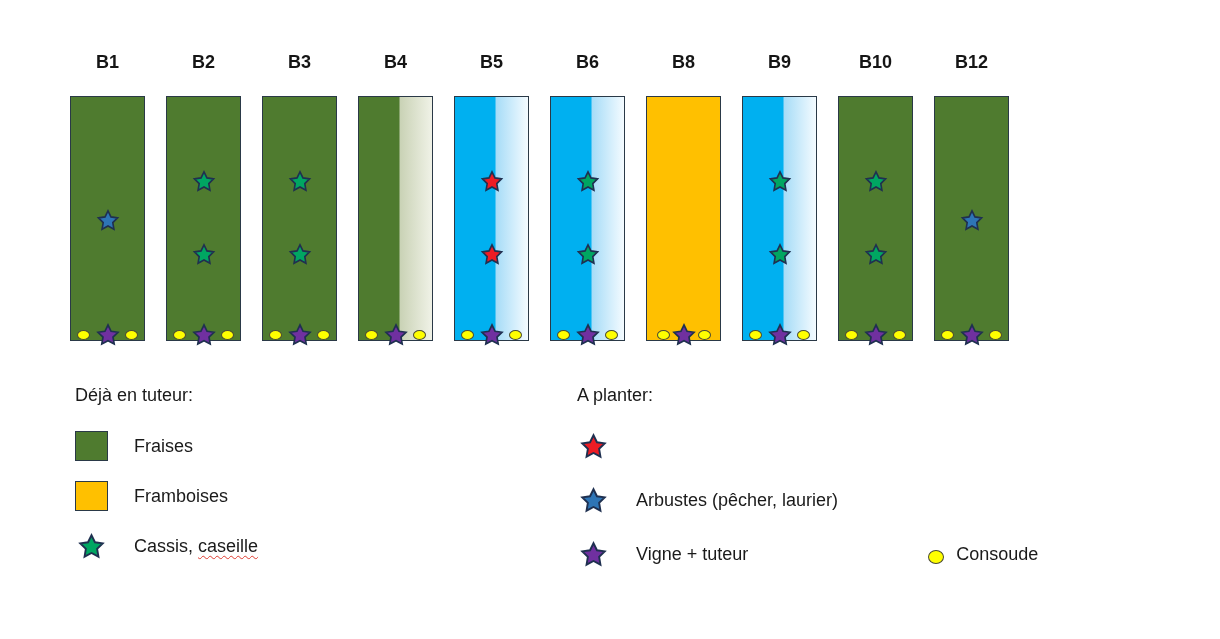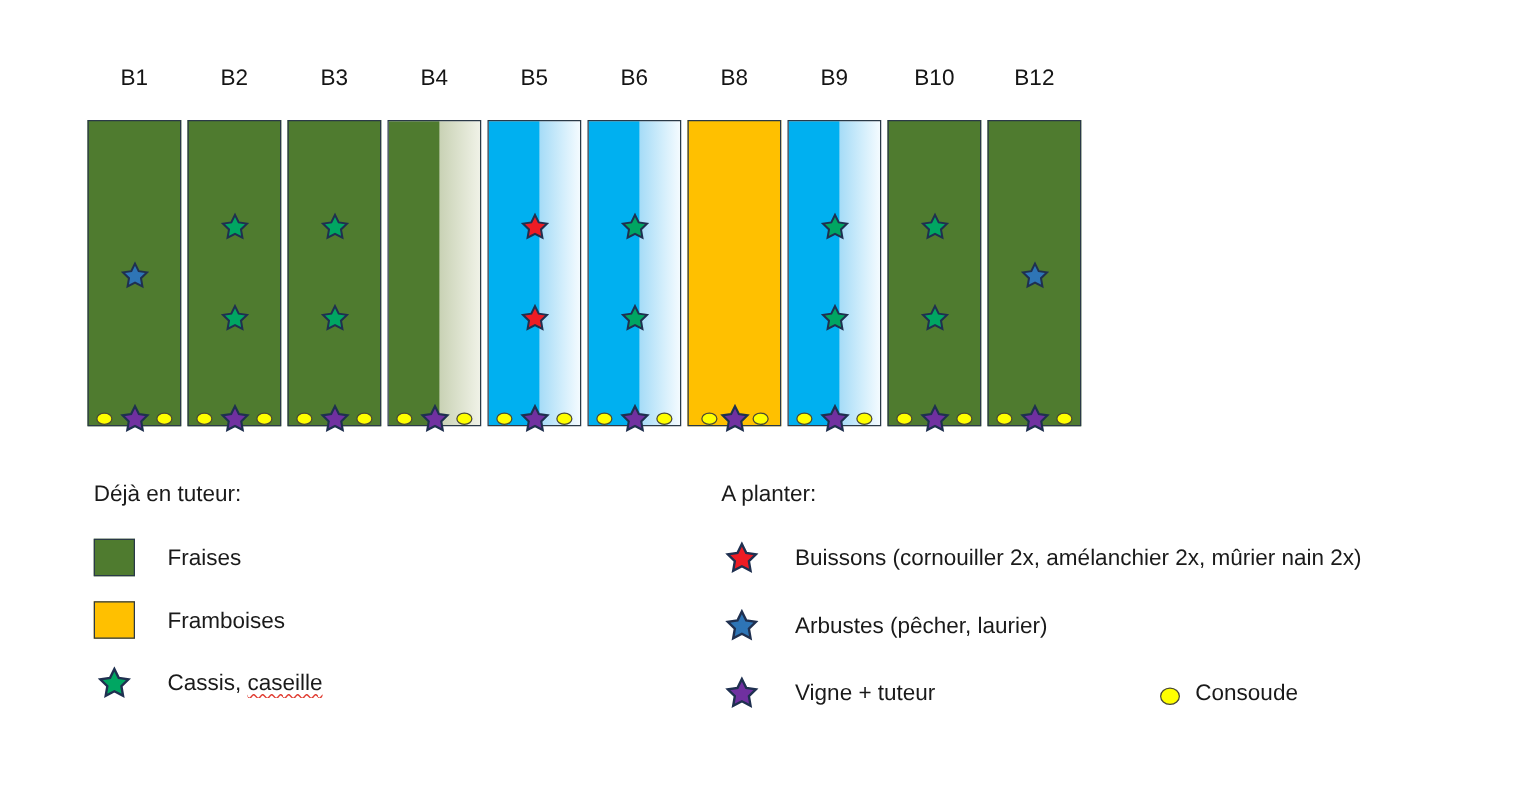--- a/index.html
+++ b/index.html
@@ -7,21 +7,21 @@
   body {
     width: 1220px; height: 639px;
     background: #ffffff;
     font-family: "Liberation Sans", sans-serif;
     color: var(--text, #1a1a1a);
     position: relative;
     overflow: hidden;
   }
 
   
-  .beds-row { position: absolute; left: 70px; top: 50px; display: flex; gap: 5px; }
+  .beds-row { position: absolute; left: 70px; top: 50px; display: flex; gap: 21px; font-weight: bold; }
   .bed-col { width: 75px; display: flex; flex-direction: column; align-items: center; }
   .bed-label { font-size: 18px; line-height: 24px; margin-bottom: 22px; color: #151515; }
   .bed-rect { position: relative; width: 75px; height: 245px; border: 1.5px solid var(--bed-border); }
   .bed-rect.green  { background: var(--bed-green); }
   .bed-rect.orange { background: var(--bed-orange); }
   .bed-rect.blue {
     background: linear-gradient(to right,
       var(--bed-blue) 0%, var(--bed-blue) 55%,
       var(--bed-blue-fade-start) 56%, var(--bed-blue-fade-end) 100%);
   }
@@ -317,21 +317,20 @@
 
 <div class="legend legend-right">
   <div class="legend-title">A planter:</div>
   <div class="legend-items">
     <div class="legend-item">
       <span class="swatch">
           <svg width="27" height="27" viewBox="0 0 24 24" style="display:block">
             <polygon points="12,2 15.09,8.26 22,9.27 17,14.14 18.18,21.02 12,17.77 5.82,21.02 7,14.14 2,9.27 8.91,8.26" fill="#ee1c24" stroke="#1f3050" stroke-width="1.7"></polygon>
           </svg>
         </span>
-      <span class="legend-label">Buissons (cornouiller 2x, amélanchier 2x, mûrier nain 2x)</span>
     </div>
     <div class="legend-item">
       <span class="swatch">
           <svg width="27" height="27" viewBox="0 0 24 24" style="display:block">
             <polygon points="12,2 15.09,8.26 22,9.27 17,14.14 18.18,21.02 12,17.77 5.82,21.02 7,14.14 2,9.27 8.91,8.26" fill="#2e75b6" stroke="#1f3050" stroke-width="1.7"></polygon>
           </svg>
         </span>
       <span class="legend-label">Arbustes (pêcher, laurier)</span>
     </div>
     <div class="legend-item">

